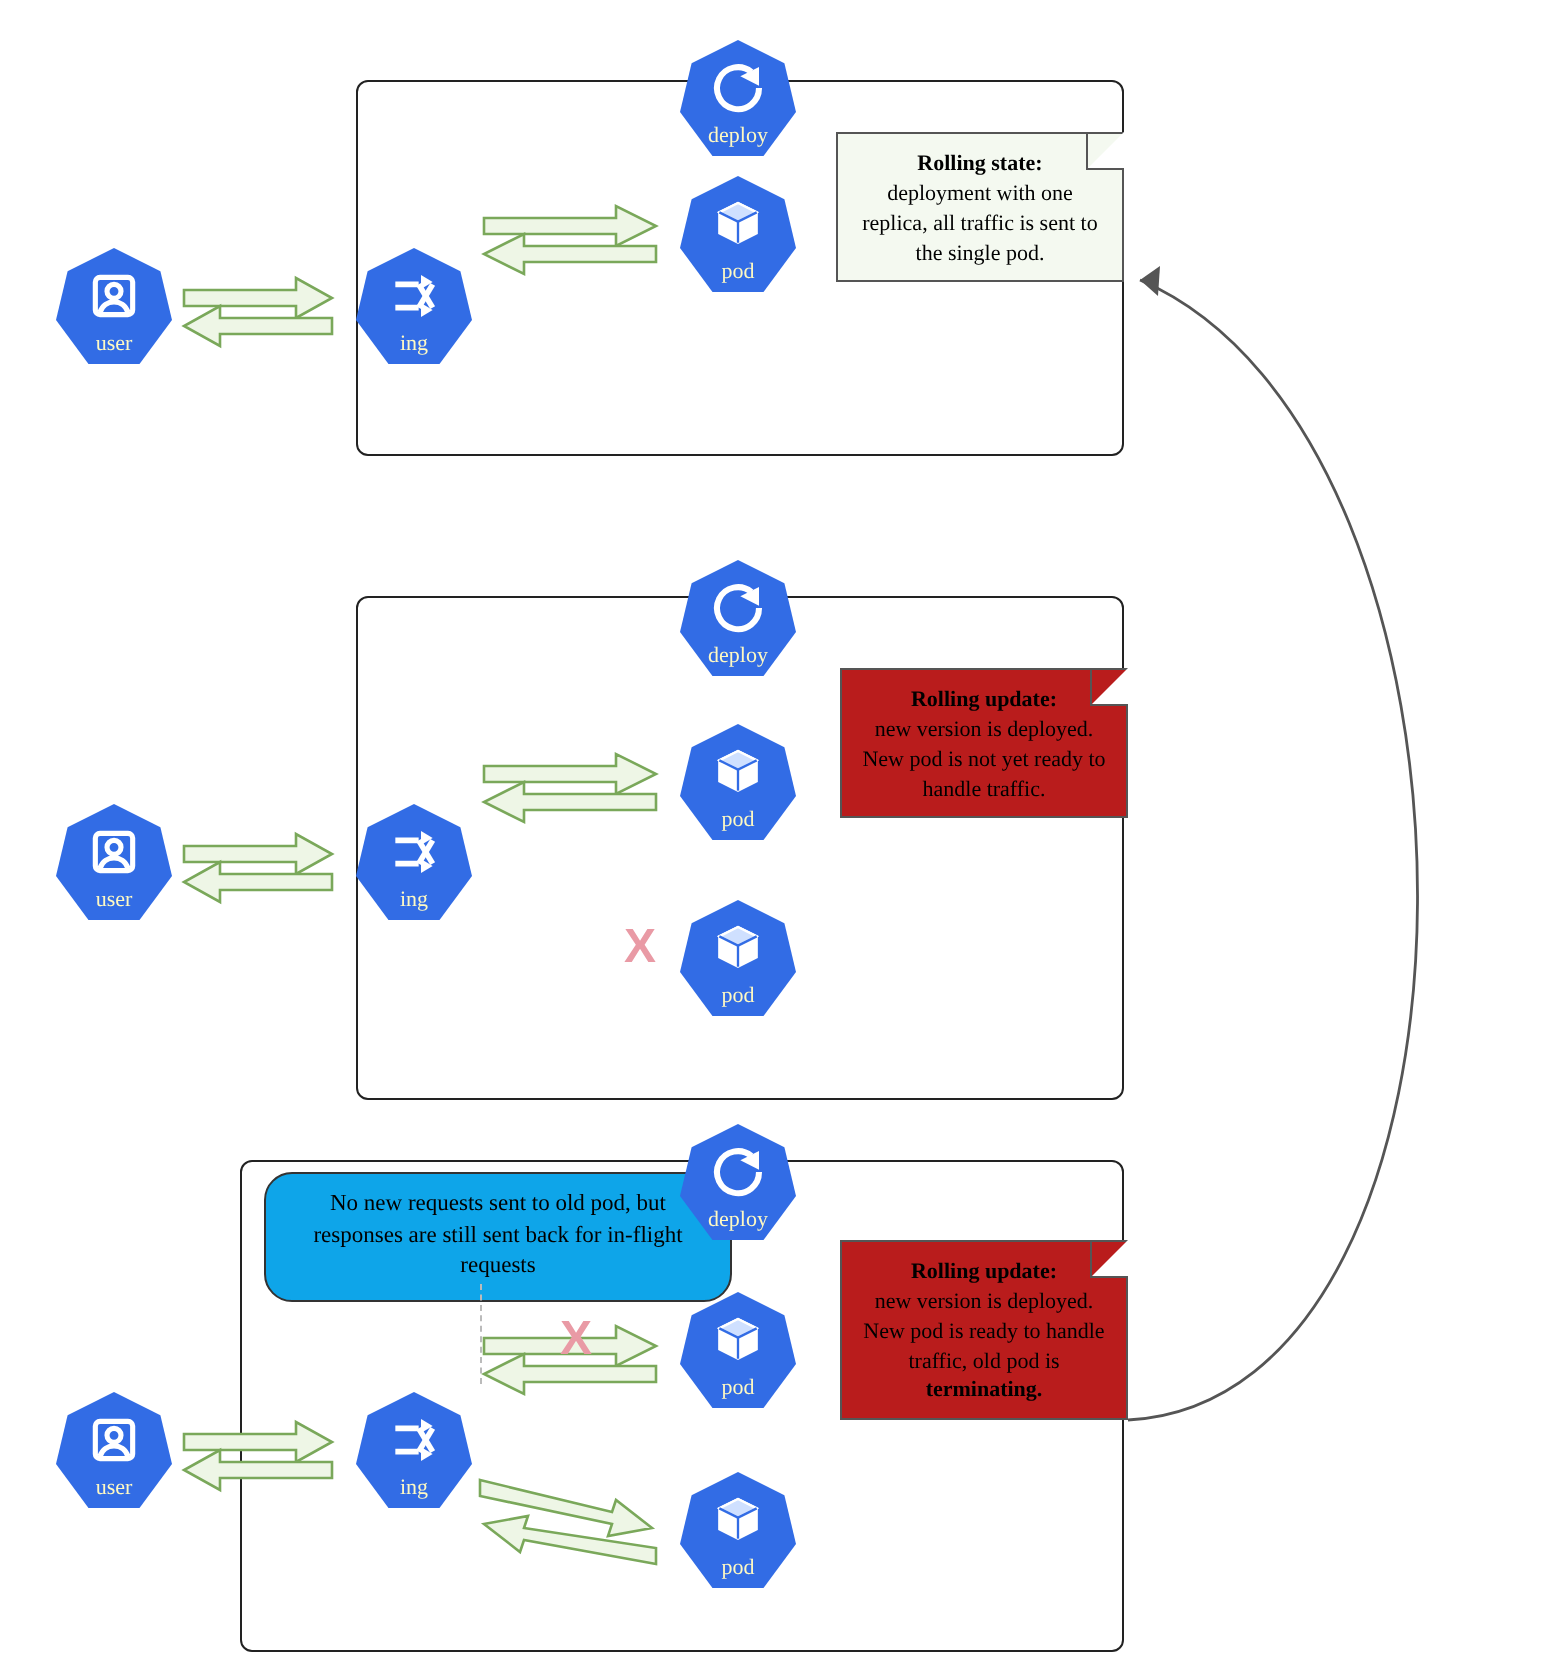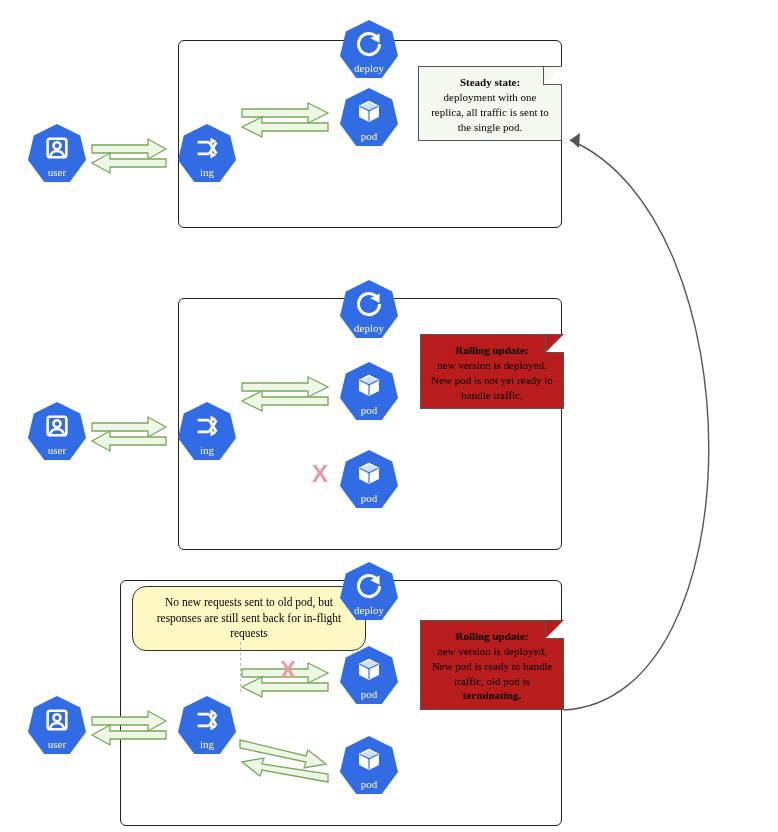--- a/index.html
+++ b/index.html
@@ -16,21 +16,21 @@
   .apair svg{display:block;}
   
   .note{position:absolute;border:1.2px solid #555;background:#b91c1c;font-size:11px;text-align:center;
         padding:8px 8px 6px 8px;line-height:1.35;}
   .note b{font-weight:800;}
   .note.green{background:#f4f9f0;}
   .note:before{content:"";position:absolute;top:-1px;right:-1px;width:18px;height:18px;
        background:linear-gradient(135deg,transparent 49%, #fff 51%);
        border-bottom:1.2px solid #555;border-left:1.2px solid #555;}
   
-  .ynote{position:absolute;background:#fef9c3;border:1.5px solid #333;border-radius:14px;
+  .ynote{position:absolute;background:#0ea5e9;border:1.5px solid #333;border-radius:14px;
          font-size:11.5px;text-align:center;padding:8px 10px;line-height:1.35;}
   
   .dash{position:absolute;border-left:1.5px dashed #bbb;}
   
   .Xmark{position:absolute;font-weight:900;color:#e99aa5;font-size:24px;font-family:Arial,sans-serif;}
   
   .feedback{position:absolute;}
 </style>
 </head>
 <body>
@@ -90,21 +90,21 @@
 <div class="apair" style="left:240px;top:100px;">
   <svg width="98" height="40">
         <g fill="#eef6e6" stroke="#7aa85a" stroke-width="1.3">
     <path d="M2 9 h66 v-6 l20 10 -20 10 v-6 H2 z"></path>
     <path d="M88 31 h-66 v6 l-20 -10 20 -10 v6 H88 z"></path>
   </g>
       </svg>
 </div>
 
 <div class="note green" style="left:418px;top:66px;width:126px;">
-  <b>Steady state:</b><br>
+  <b>Rolling state:</b><br>
   <span>deployment with one replica, all traffic is sent to the single pod.</span>
 </div>
 
 <div class="box" style="left:178px;top:298px;width:382px;height:250px;"></div>
 
 <div class="hept" style="left:28px;top:402px;">
   <svg viewBox="0 0 24 24" fill="none" stroke="#fff" stroke-width="2.2">
         <rect x="4" y="4" width="16" height="16" rx="2"></rect>
         <circle cx="12" cy="10" r="3"></circle>
         <path d="M6 19c1-3 3.5-4.5 6-4.5S17 16 18 19"></path>

